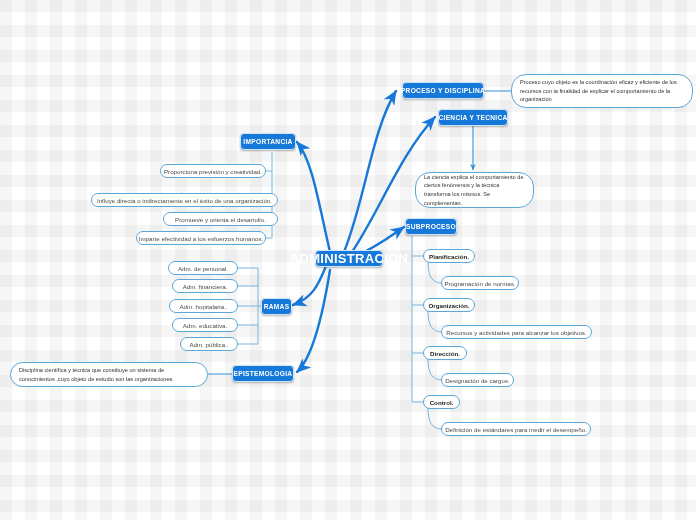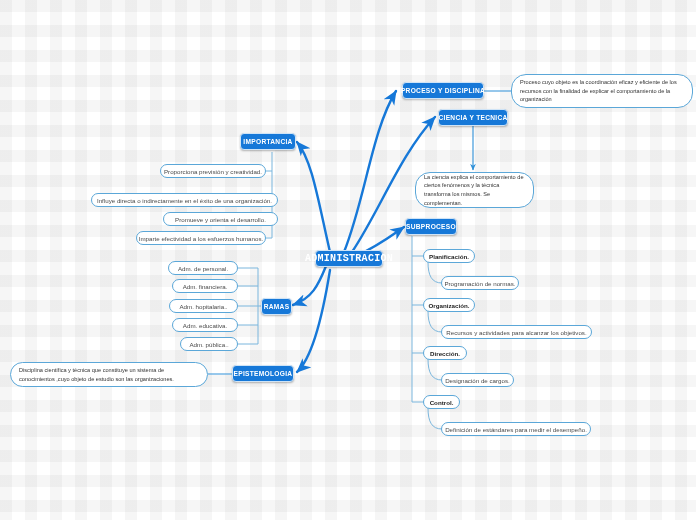--- a/index.html
+++ b/index.html
@@ -23,21 +23,21 @@
     border:1px solid #cfe4f7;
     border-radius:4px;
     color:#ffffff;
     font-weight:bold;
     letter-spacing:0.3px;
     display:flex;align-items:center;justify-content:center;
     text-align:center;
     box-shadow:0 1px 2px rgba(0,0,0,0.28);
     white-space:nowrap;
   }
-  .chip.root{font-size:10px;font-family:Liberation Mono, monospace;}
+  .chip.root{font-size:13px;}
   .chip.lvl1{font-size:6.6px;}
 
   
   .pill{
     background:#ffffff;
     border:1px solid #5ba7d8;
     border-radius:14px;
     display:flex;align-items:center;justify-content:center;
     text-align:center;
     white-space:nowrap;

